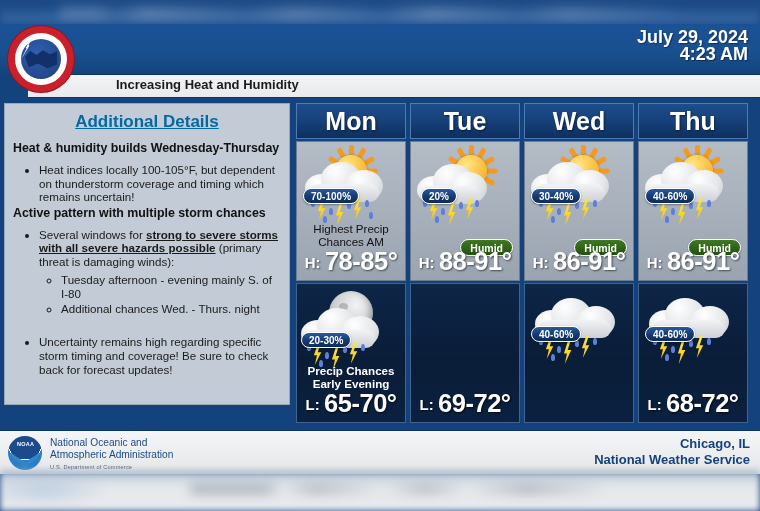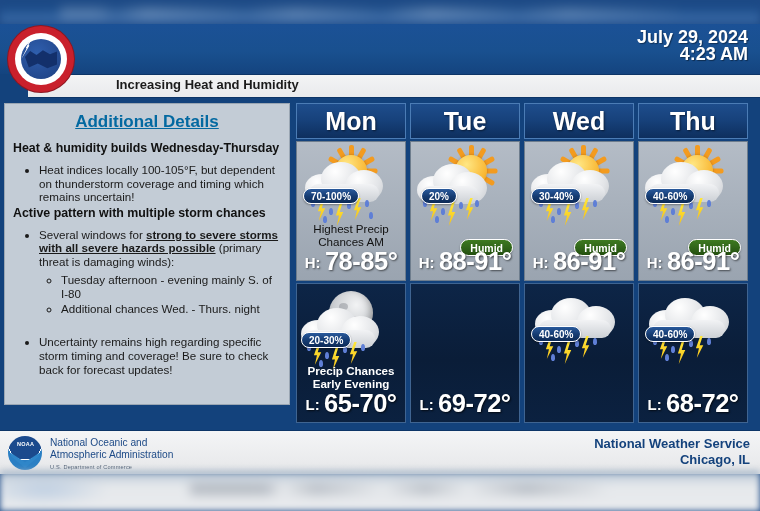--- a/index.html
+++ b/index.html
@@ -618,22 +618,22 @@
     <div class="noaa">
       <div class="tag">NOAA</div>
       <div class="bird"></div>
     </div>
     <div class="noaatxt">
       <div class="l1">National Oceanic and</div>
       <div class="l2">Atmospheric Administration</div>
       <div class="l3">U.S. Department of Commerce</div>
     </div>
     <div class="nws">
+      <div>Chicago, IL</div>
       <div>National Weather Service</div>
-      <div>Chicago, IL</div>
     </div>
   </div>
 </div>
 
 <div class="blur-bottom">
   <div class="ghost3"></div>
   <div class="ghost2"></div>
 </div>
 
 </body></html>

